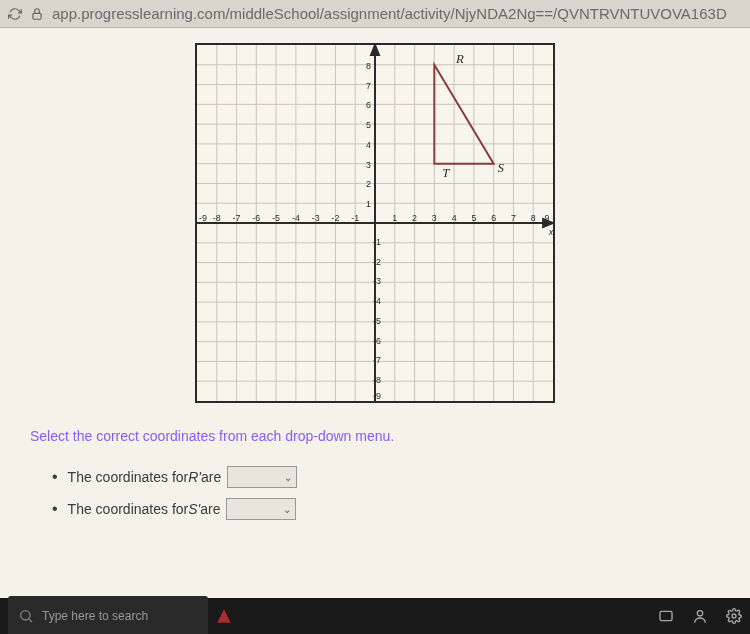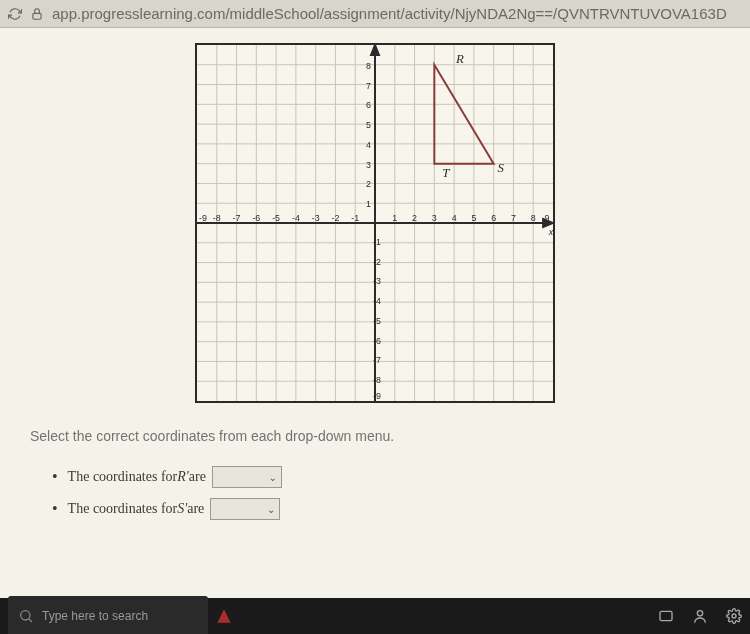--- a/index.html
+++ b/index.html
@@ -36,23 +36,23 @@
     }
     .graph-box {
       width: 360px;
       height: 360px;
       border: 2px solid #2a2a2a;
       background: #f8f5ed;
       position: relative;
     }
     .graph-svg { width: 100%; height: 100%; display: block; }
     .question-text { font-size: 15px; color: #3a3a3a; margin-bottom: 14px; }
-    .instruction-text { font-size: 14px; color: #737373; margin-bottom: 22px; }
+    .instruction-text { font-size: 14px; color: #8b5cf6; margin-bottom: 22px; }
     .answer-list { list-style: disc; padding-left: 40px; }
-    .answer-list li { font-size: 14px; color: #3a3a3a; margin-bottom: 10px; display: flex; align-items: center; font-family: Liberation Serif, serif; }
+    .answer-list li { font-size: 14px; color: #3a3a3a; margin-bottom: 10px; display: flex; align-items: center; }
     .answer-list li::before { content: "•"; margin-right: 10px; margin-left: -18px; font-size: 16px; }
     .dropdown {
       width: 70px;
       height: 22px;
       border: 1px solid #999;
       background: #e8e5dc;
       margin-left: 6px;
       display: inline-flex;
       align-items: center;
       justify-content: flex-end;

